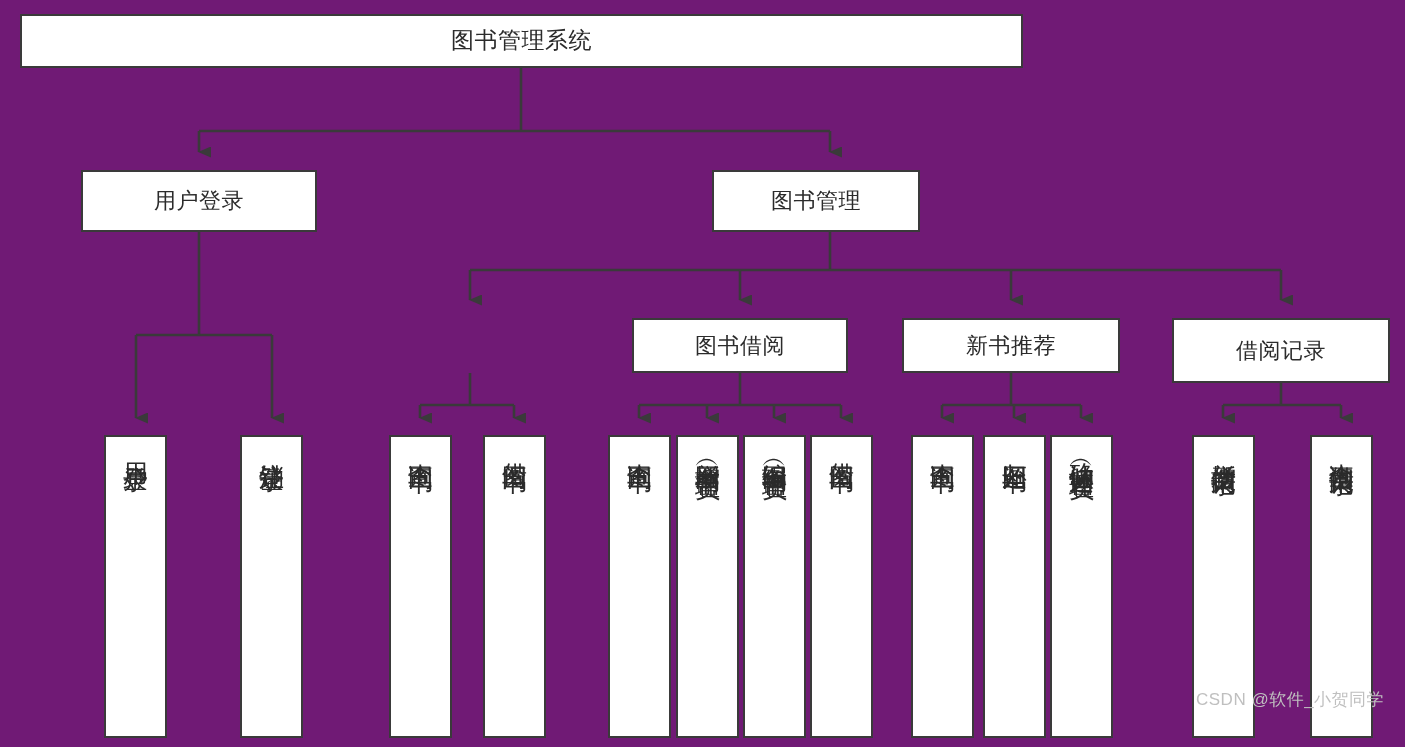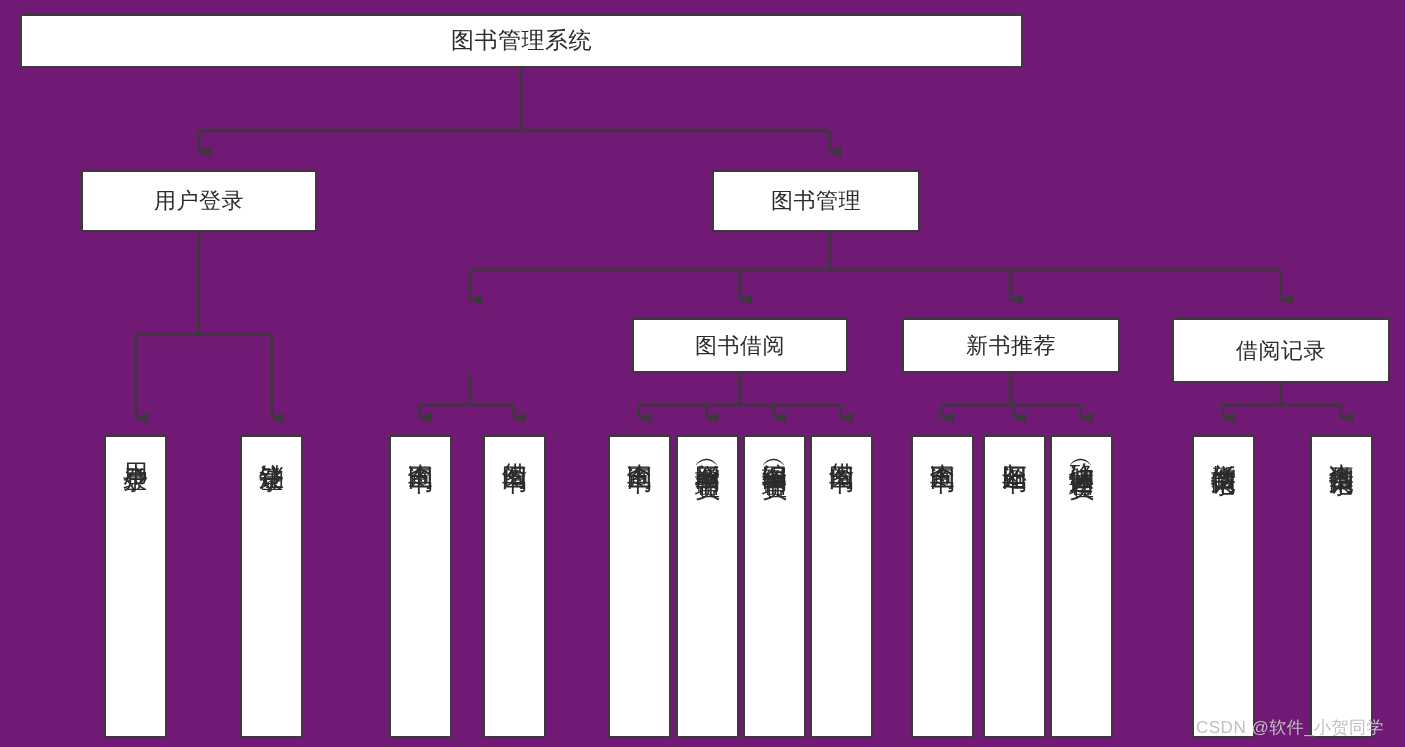--- a/index.html
+++ b/index.html
@@ -175,15 +175,15 @@
   <div class="node vert" style="left:1050px; top:435px; width:63px; height:303px;">
     <span class="label">确认归还（管理员）</span>
   </div>
   <div class="node vert" style="left:1192px; top:435px; width:63px; height:303px;">
     <span class="label">新增借阅记录</span>
   </div>
   <div class="node vert" style="left:1310px; top:435px; width:63px; height:303px;">
     <span class="label">查询借阅记录</span>
   </div>
 
-  <div class="watermark" style="left:1196px; top:716px;">CSDN @软件_小贺同学</div>
+  <div class="watermark" style="left:1196px; top:688px;">CSDN @软件_小贺同学</div>
 
 </div>
 
 </body></html>

